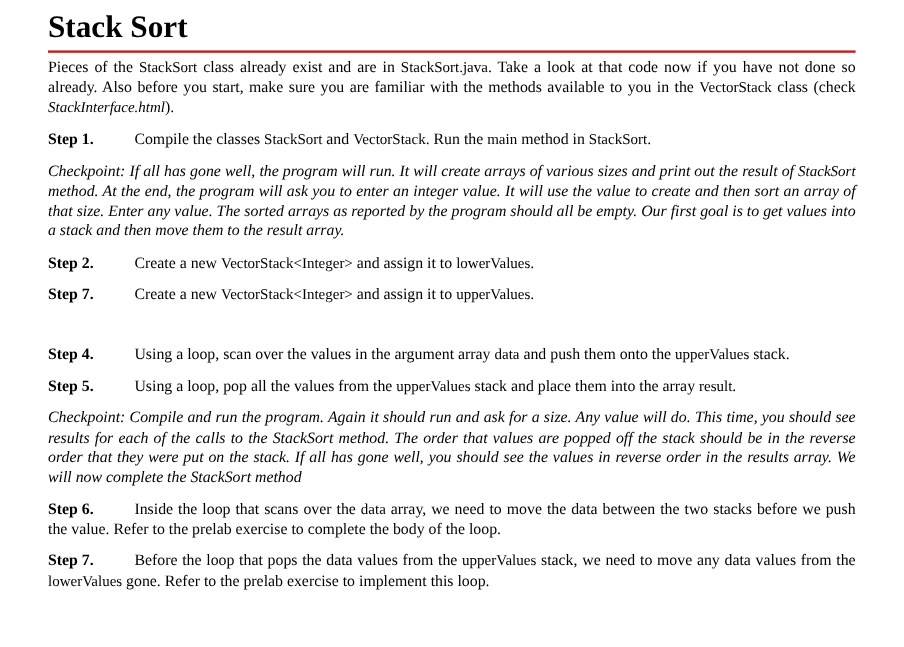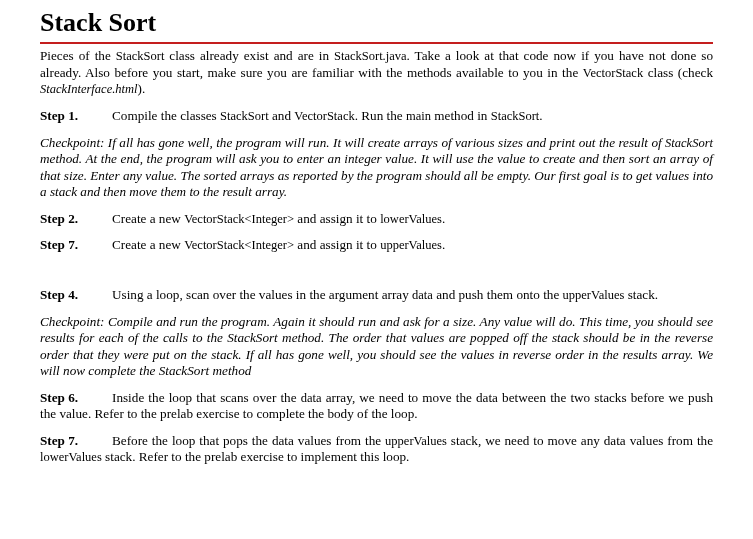--- a/index.html
+++ b/index.html
@@ -77,25 +77,28 @@
   </p>
 
   <p class="step">
     <span class="step-label">Step 7.</span><span class="step-gap"></span><span>Create a new </span><span class="code">VectorStack&lt;Integer&gt;</span><span> and assign it to </span><span class="code">upperValues</span><span>.</span>
   </p>
 
   <p class="step" style="text-align:justify;margin-top:33px;">
     <span class="step-label">Step 4.</span><span class="step-gap"></span><span>Using a loop, scan over the values in the argument array </span><span class="code">data</span><span> and push them onto the </span><span class="code">upperValues</span><span> stack.</span>
   </p>
 
+  <p class="step" style="text-align:justify;">
+    <span class="step-label">Step 5.</span><span class="step-gap"></span><span>Using a loop, pop all the values from the </span><span class="code">upperValues</span><span> stack and place them into the array </span><span class="code">result</span><span>.</span>
+  </p>
 
   <p class="checkpoint">Checkpoint: Compile and run the program. Again it should run and ask for a size. Any value will do. This time, you should see results for each of the calls to the StackSort method. The order that values are popped off the stack should be in the reverse order that they were put on the stack. If all has gone well, you should see the values in reverse order in the results array. We will now complete the StackSort method</p>
 
   <p class="step" style="text-align:justify;">
     <span class="step-label">Step 6.</span><span class="step-gap"></span><span>Inside the loop that scans over the </span><span class="code">data</span><span> array, we need to move the data between the two stacks before we push the value. Refer to the prelab exercise to complete the body of the loop.</span>
   </p>
 
   <p class="step" style="text-align:justify;">
-    <span class="step-label">Step 7.</span><span class="step-gap"></span><span>Before the loop that pops the data values from the </span><span class="code">upperValues</span><span> stack, we need to move any data values from the </span><span class="code">lowerValues</span><span> stack. Refer to the prelab exercise to implement this loop.</span>
+    <span class="step-label">Step 7.</span><span class="step-gap"></span><span>Before the loop that pops the data values from the </span><span class="code">upperValues</span><span> stack, we need to move any data values from the </span><span class="code">lowerValues</span><span> gone. Refer to the prelab exercise to implement this loop.</span>
   </p>
 
 
 </div>
 
 </body></html>

